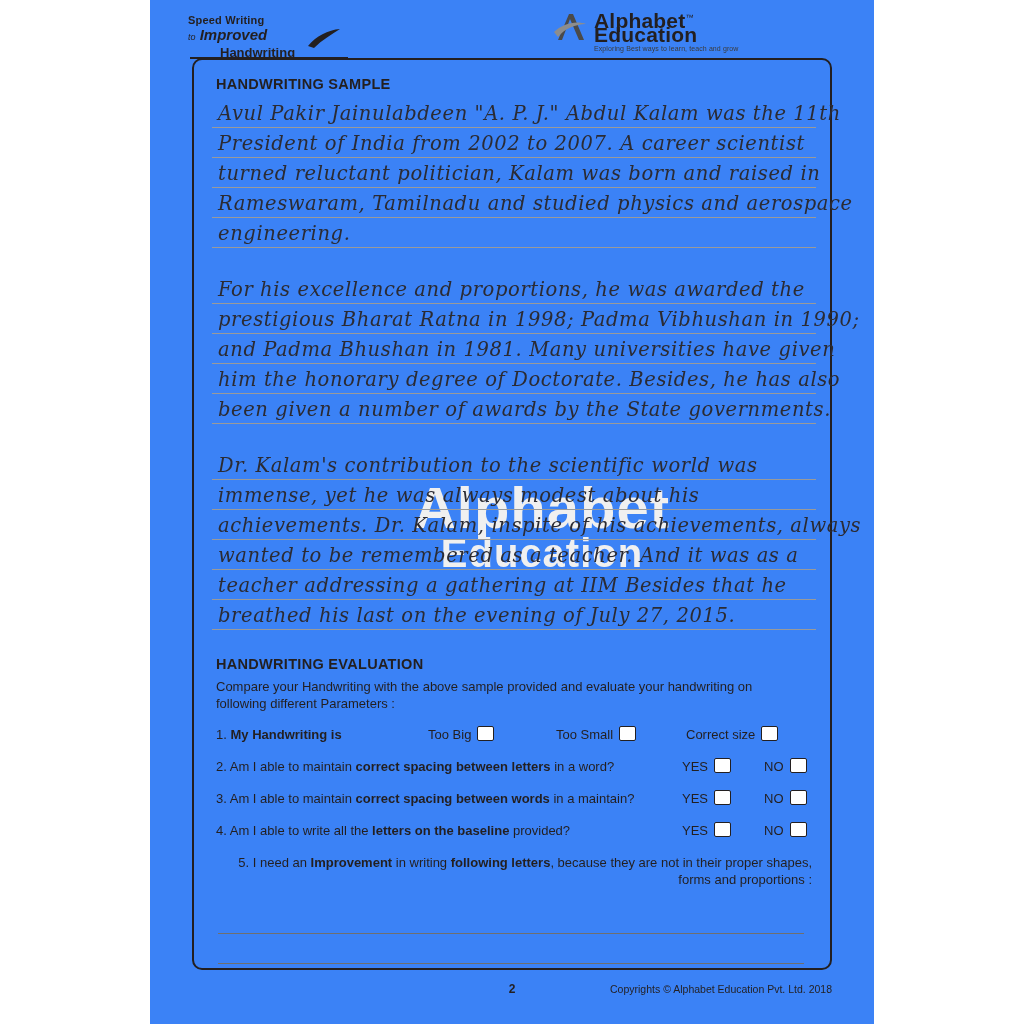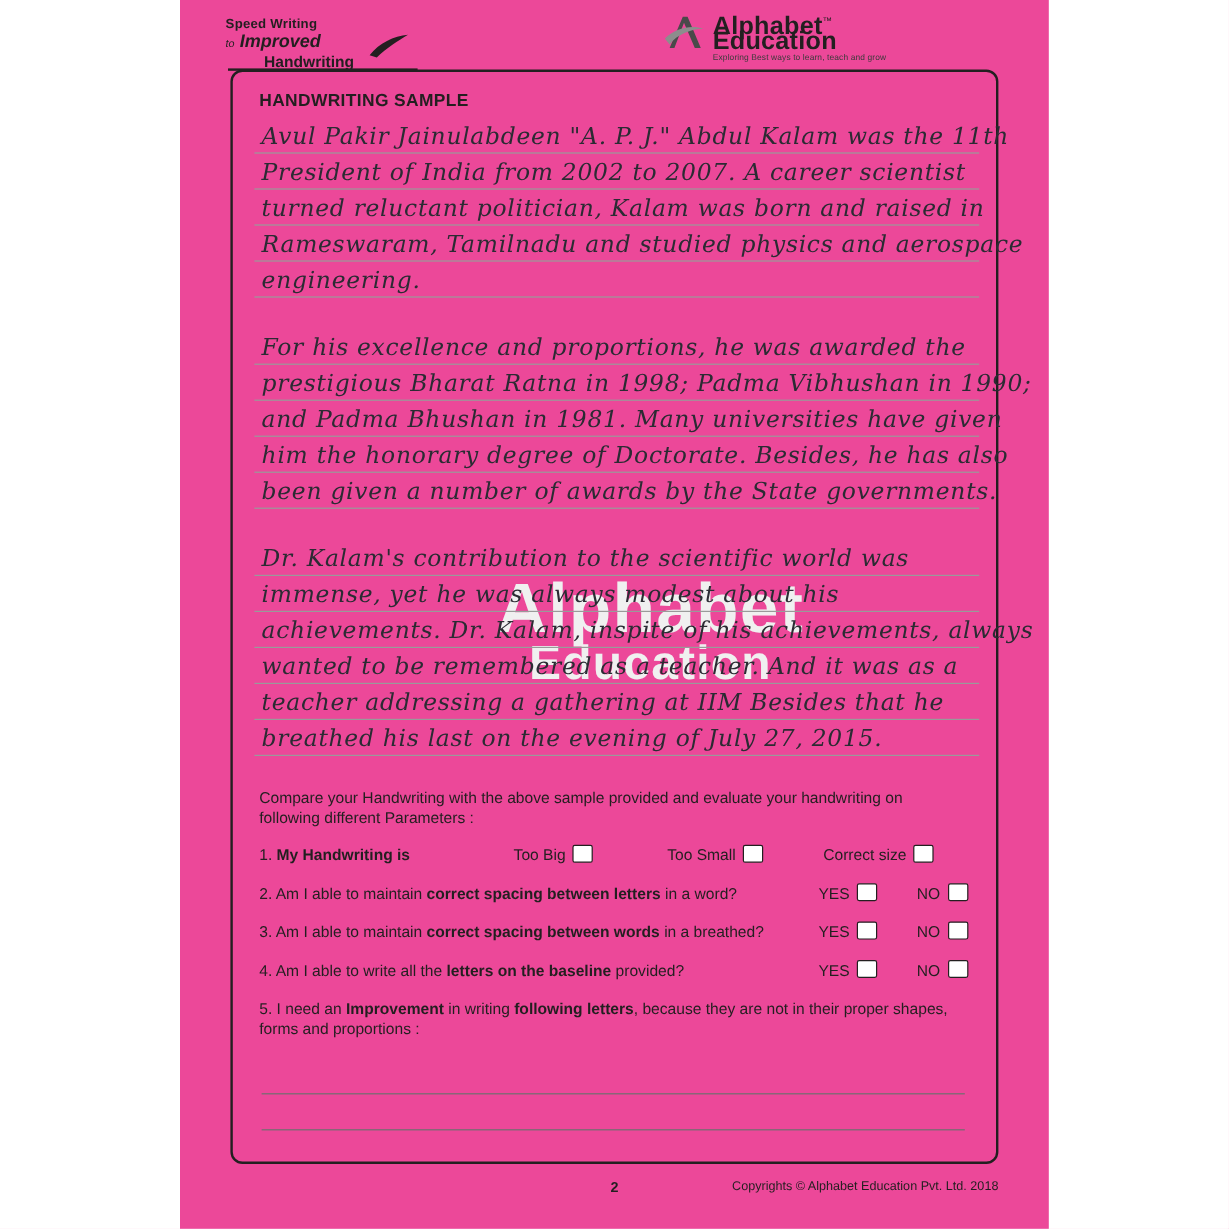--- a/index.html
+++ b/index.html
@@ -13,21 +13,21 @@
     font-family: "Liberation Sans", sans-serif;
     color: #231f20;
     overflow: hidden;
   }
   .page {
     position: absolute;
     left: 150px;
     top: 0;
     width: 724px;
     height: 1024px;
-    background: #ec4899;
+    background: #3b82f6;
   }
   
   .header {
     position: absolute;
     left: 0; top: 0;
     width: 724px;
     height: 58px;
   }
   .brand-left {
     position: absolute;
@@ -223,20 +223,21 @@
     border-radius: 2px;
     margin-left: 6px;
     vertical-align: -2px;
     background: #fff;
   }
   .q5 {
     font-size: 13px;
     line-height: 17px;
     margin: 0 4px 16px 4px;
     color: #231f20;
+    text-align: right;
   }
   .answer-line {
     height: 29px;
     border-bottom: 1px solid #6f6f6f;
     margin: 0 12px 0 6px;
   }
   
   .footer {
     position: absolute;
     left: 0;
@@ -358,20 +359,21 @@
           <div class="hw-line">
               <span class="hw-text">teacher addressing a gathering at IIM Besides that he</span>
             </div>
           <div class="hw-line">
               <span class="hw-text">breathed his last on the evening of July 27, 2015.</span>
             </div>
         </div>
       </div>
 
       <div class="eval">
+        <div class="section-title">HANDWRITING EVALUATION</div>
         <div class="eval-intro">Compare your Handwriting with the above sample provided and evaluate your handwriting on following different Parameters :</div>
 
         <div class="q-row">
           <span>1.</span>
           <b>My Handwriting is</b>
           <span class="opt" style="left:212px">
             <span>Too Big</span><span class="cbox"></span>
           </span>
           <span class="opt" style="left:340px">
             <span>Too Small</span><span class="cbox"></span>
@@ -387,21 +389,21 @@
           <span class="opt" style="left:466px">
             <span>YES</span><span class="cbox"></span>
           </span>
           <span class="opt" style="left:548px">
             <span>NO</span><span class="cbox"></span>
           </span>
         </div>
 
         <div class="q-row">
           <span>3.</span>
-          <span>Am I able to maintain </span><b>correct spacing between words</b><span> in a breathed?</span>
+          <span>Am I able to maintain </span><b>correct spacing between words</b><span> in a maintain?</span>
           <span class="opt" style="left:466px">
             <span>YES</span><span class="cbox"></span>
           </span>
           <span class="opt" style="left:548px">
             <span>NO</span><span class="cbox"></span>
           </span>
         </div>
 
         <div class="q-row">
           <span>4.</span>

